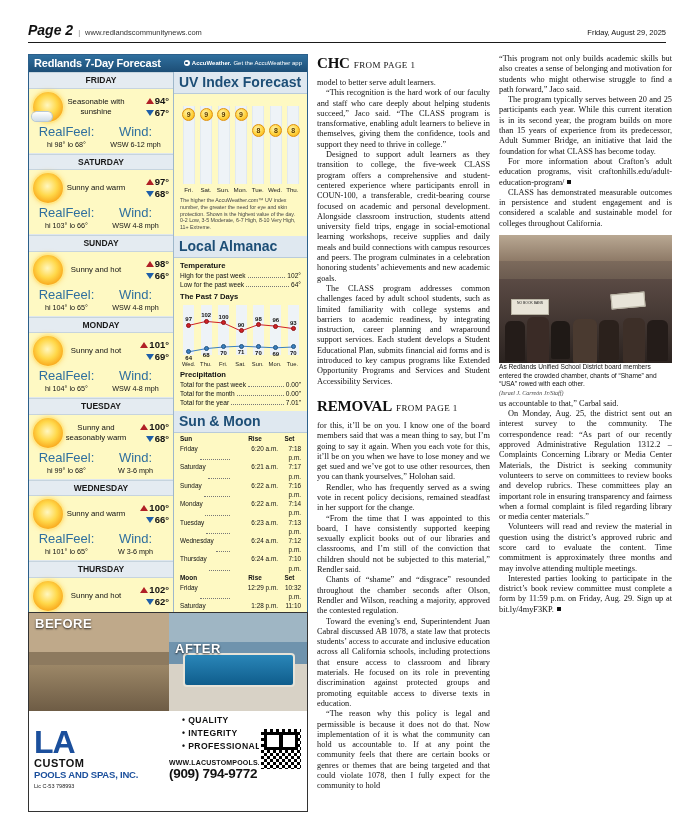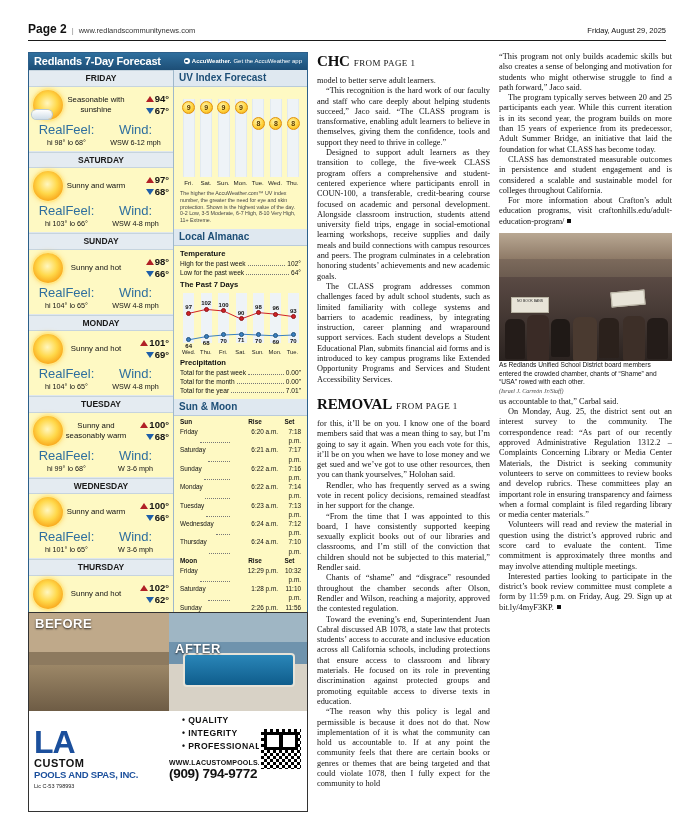--- a/index.html
+++ b/index.html
@@ -13,21 +13,21 @@
   }
   .page { width: 694px; height: 824px; position: relative; padding: 0 28px; }
 
   
   .masthead {
     display: flex; justify-content: space-between; align-items: baseline;
     font-family: "Liberation Sans", sans-serif;
     font-size: 7.5px; padding-top: 22px; color: #111;
   }
   .masthead-left { display: flex; align-items: baseline; gap: 5px; }
-  .masthead-left .pg { font-weight: bold; font-size: 12px; }
+  .masthead-left .pg { font-weight: bold; font-size: 14px; font-style: italic; }
   .masthead-left .sep { color: #888; }
   .masthead-left .url { color: #333; }
   .masthead-rule { border-bottom: 1.1px solid #1a1a1a; margin-top: 4px; }
 
   
   .cols { display: flex; gap: 9px; margin-top: 11px; }
   .col-wx { width: 280px; flex: 0 0 280px; }
   .col-a  { width: 173px; flex: 0 0 173px; }
   .col-b  { width: 173px; flex: 0 0 173px; }
 
@@ -85,21 +85,21 @@
     text-align:center; color:#444; padding:4px 6px 2px;
   }
   .wx-credit{
     font-family:"Liberation Sans",sans-serif; font-size:5px; color:#444;
     text-align:center; border-top:1px solid #c6d4de; padding:2px 2px 2px;
   }
 
   
   .uv-title, .sec-title {
     background:#dfe8f0; color:#1d4e76; font-family:"Liberation Sans",sans-serif;
-    font-weight:bold; font-size:10px; padding:2px 5px 3px; border-bottom:1px solid #b9cbda;
+    font-weight:bold; font-size:14px; padding:2px 5px 3px; border-bottom:1px solid #b9cbda;
   }
   .uv-chart { position:relative; height:82px; margin:8px 6px 0 6px; }
   .uv-bar { position:absolute; bottom:0; width:12px; background:#eef3f7; border-left:1px solid #e2eaf0;border-right:1px solid #e2eaf0;}
   .uv-ball {
     position:absolute; width:13px;height:13px;border-radius:50%;
     background: radial-gradient(circle at 40% 35%, #fff6b0, #ffd23c 55%, #f1a20d 100%);
     border:1px solid #e0920a; color:#5a3a00; font-family:"Liberation Sans",sans-serif;
     font-size:7px; font-weight:bold; text-align:center; line-height:12px;
   }
   .uv-days { display:flex; margin:2px 6px 0 6px; }
@@ -721,22 +721,22 @@
           <p class="body">Chants of “shame” and “disgrace” resounded throughout the chamber seconds after Olson, Rendler and Wilson, reaching a majority, approved the contested regulation.</p>
           <p class="body">Toward the evening’s end, Superintendent Juan Cabral discussed AB 1078, a state law that protects students’ access to accurate and inclusive education across all California schools, including protections that ensure access to classroom and library materials. He focused on its role in preventing discrimination against protected groups and promoting equitable access to diverse texts in education.</p>
           <p class="body">“The reason why this policy is legal and permissible is because it does not do that. Now implementation of it is what the community can hold us accountable to. If at any point the community feels that there are certain books or genres or themes that are being targeted and that could violate 1078, then I fully expect for the community to hold</p>
         </div>
     </div>
 
     <div class="col-b">
       <div id="chc-right">
           <p class="body noind">“This program not only builds academic skills but also creates a sense of belonging and motivation for students who might otherwise struggle to find a path forward,” Jaco said.</p>
           <p class="body">The program typically serves between 20 and 25 participants each year. While this current iteration is in its second year, the program builds on more than 15 years of experience from its predecessor, Adult Summer Bridge, an initiative that laid the foundation for what CLASS has become today.</p>
+          <p class="body">For more information about Crafton’s adult education programs, visit craftonhills.edu/adult-education-program/<span class="endmark"></span></p>
           <p class="body">CLASS has demonstrated measurable outcomes in persistence and student engagement and is considered a scalable and sustainable model for colleges throughout California.</p>
-          <p class="body">For more information about Crafton’s adult education programs, visit craftonhills.edu/adult-education-program/<span class="endmark"></span></p>
         </div>
 
       <div class="photo-wrap">
         <div class="photo">
           <div class="ph-ceiling"></div>
           <div class="ph-wall"></div>
           <div class="ph-crowd"></div>
           <div class="ph-person" style="left:6px;bottom:2px;width:20px;height:40px;background:#241c19;"></div>
           <div class="ph-person" style="left:28px;bottom:0;width:22px;height:46px;background:#3a2b26;"></div>
           <div class="ph-person" style="left:52px;bottom:4px;width:19px;height:38px;background:#1f1916;"></div>

